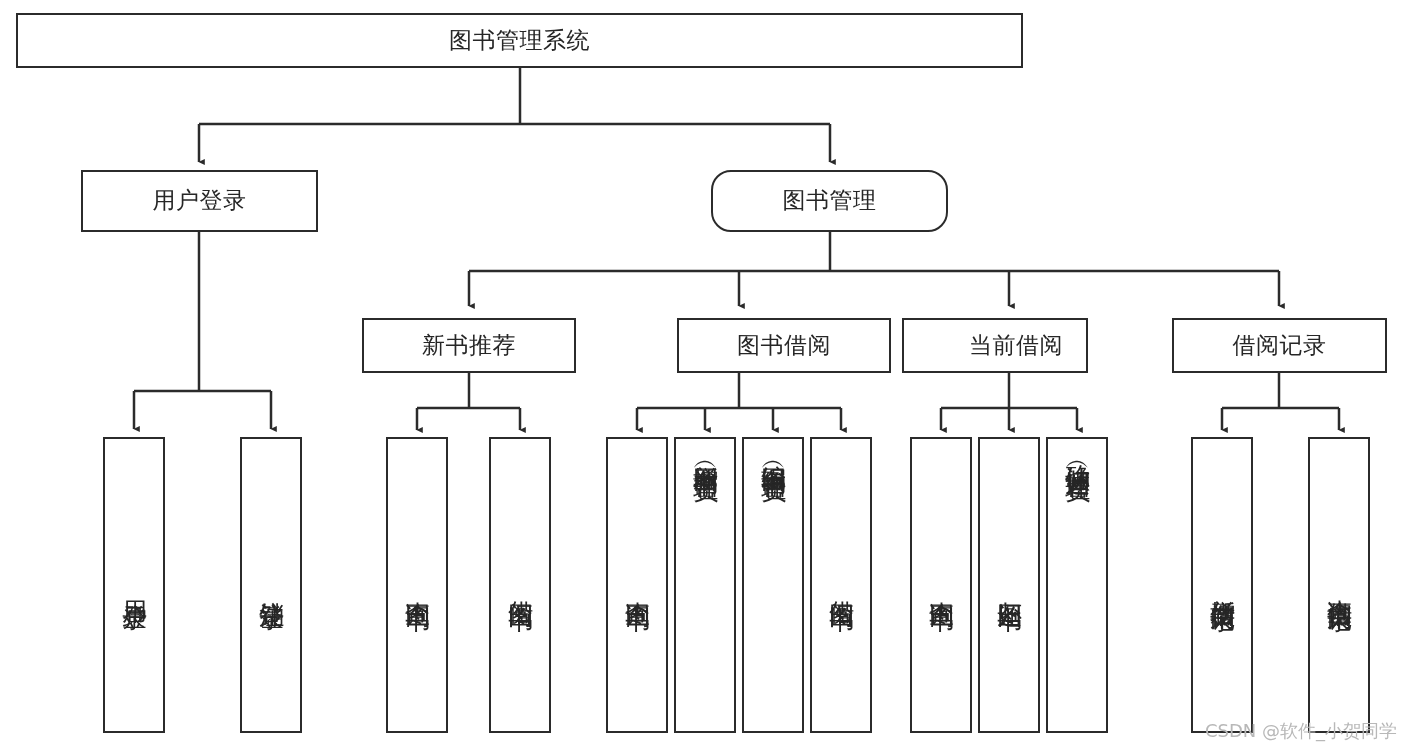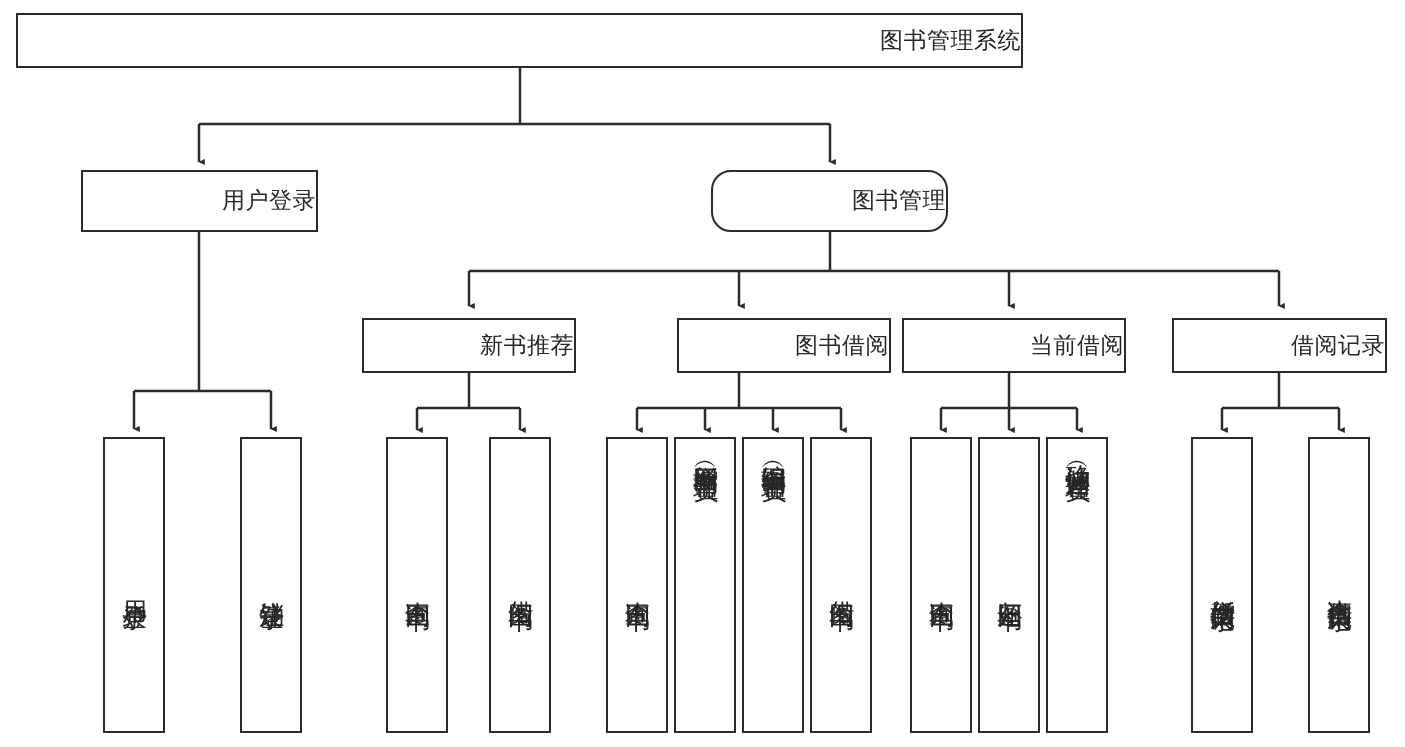--- a/index.html
+++ b/index.html
@@ -26,21 +26,21 @@
     height: 747px;
   }
   .node {
     position: absolute;
     box-sizing: border-box;
     border: 2.5px solid #2b2b2b;
     background: #ffffff;
     color: #262626;
     display: flex;
     align-items: center;
-    justify-content: flex-end;
+    justify-content: center;
     z-index: 2;
   }
   .node-label {
     font-size: 23px;
     line-height: 1.1;
     letter-spacing: 0.5px;
     white-space: nowrap;
     color: #262626;
   }
   
@@ -144,21 +144,21 @@
   </div>
 
   <div class="node" style="left:362px; top:318px; width:214px; height:55px;">
     <span class="node-label">新书推荐</span>
   </div>
 
   <div class="node" style="left:633px; top:318px; width:214px; height:55px;margin-left:44px;">
     <span class="node-label">图书借阅</span>
   </div>
 
-  <div class="node" style="left:902px; top:318px; width:224px; height:55px;padding-left:42px;">
+  <div class="node" style="left:902px; top:318px; width:186px; height:55px;padding-left:42px;">
     <span class="node-label">当前借阅</span>
   </div>
 
   <div class="node" style="left:1172px; top:318px; width:215px; height:55px;font-family:Liberation Serif, serif;">
     <span class="node-label">借阅记录</span>
   </div>
 
   <div class="node leaf centered" style="left:103px; top:437px; width:62px; height:296px;">
     <span class="node-label">用户登录</span>
   </div>
@@ -204,14 +204,15 @@
   </div>
 
   <div class="node leaf centered" style="left:1191px; top:437px; width:62px; height:296px;">
     <span class="node-label">新增借阅记录</span>
   </div>
 
   <div class="node leaf centered" style="left:1308px; top:437px; width:62px; height:296px;">
     <span class="node-label">查询借阅记录</span>
   </div>
 
+  <div id="watermark">CSDN @软件_小贺同学</div>
 
 </div>
 
 </body></html>

